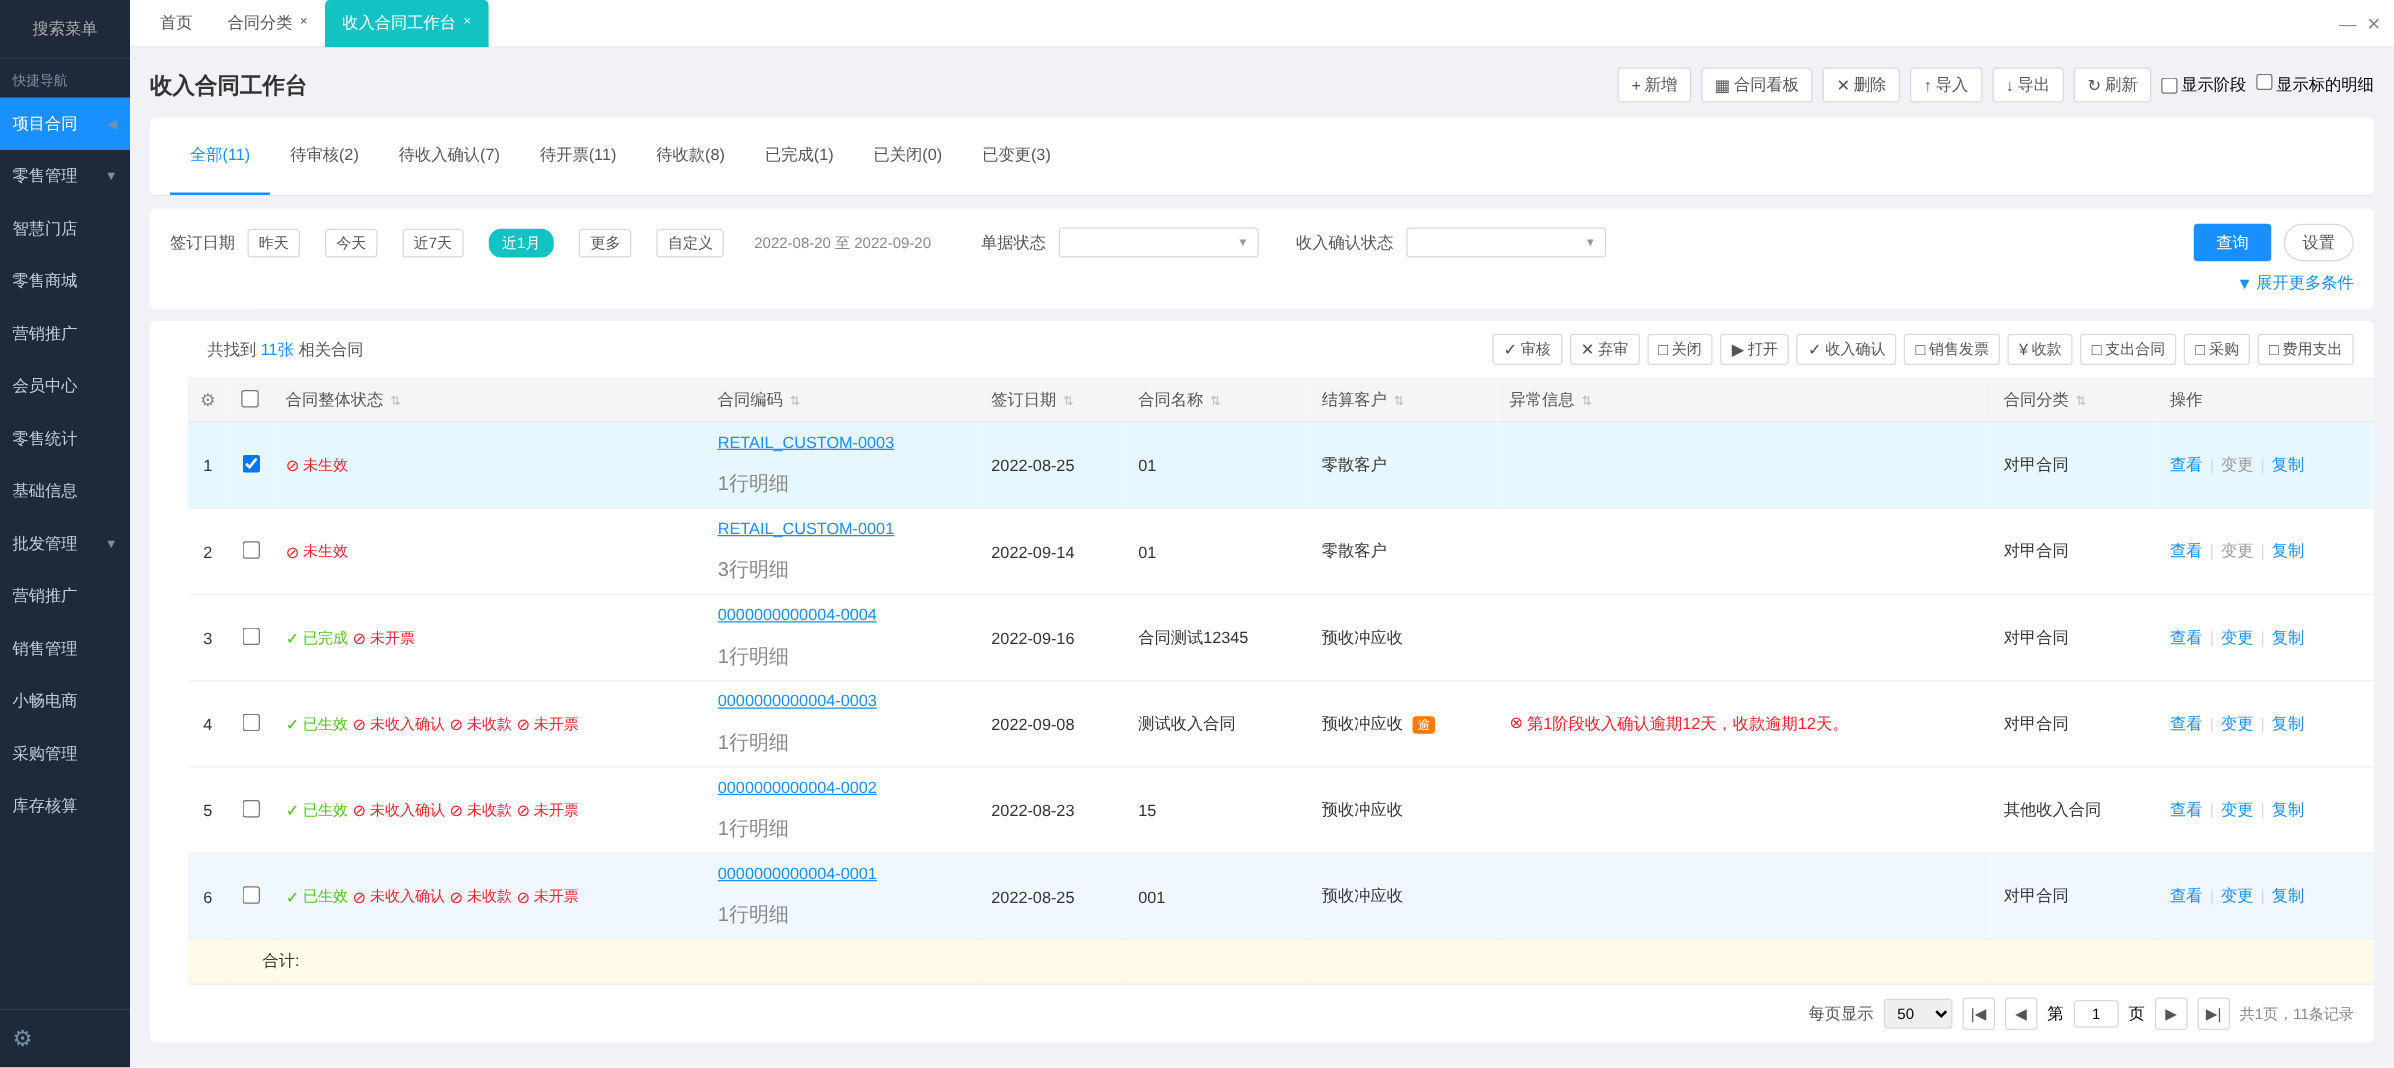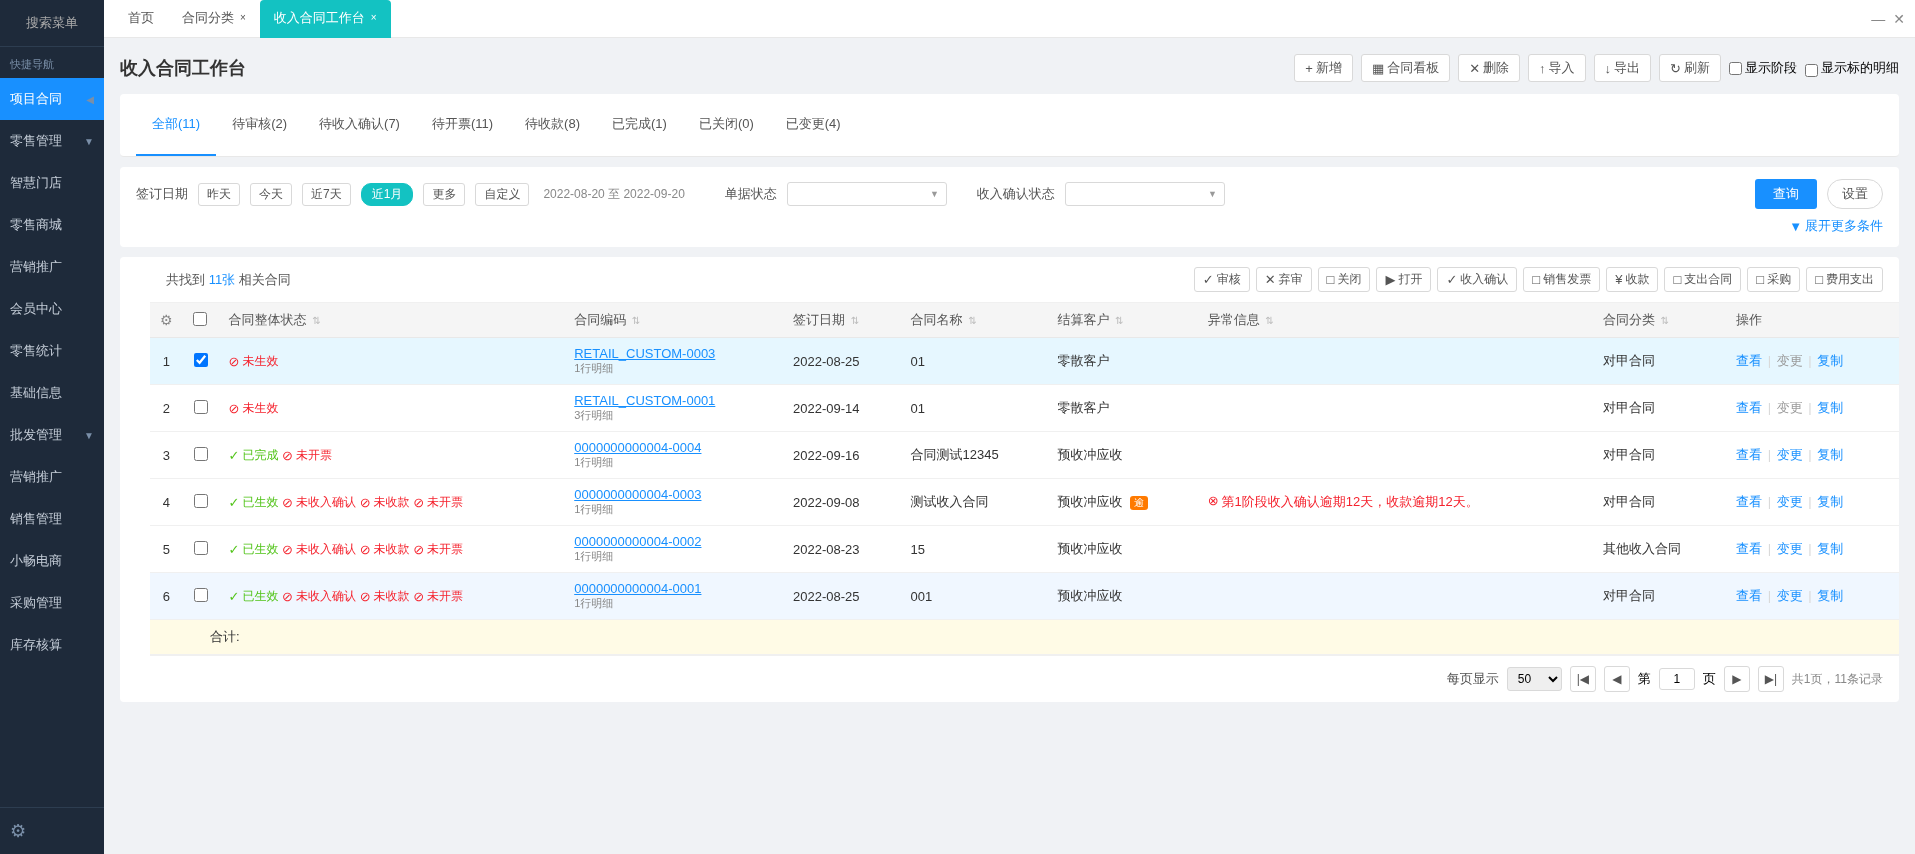--- a/index.html
+++ b/index.html
@@ -35,21 +35,21 @@
 
     
     .filter-tabs { background: #fff; border-radius: 4px; padding: 0 16px; margin-bottom: 10px; display: flex; align-items: center; border-bottom: 1px solid #e8e8e8; }
     .filter-tab { padding: 21px 16px; cursor: pointer; color: #555; border-bottom: 2px solid transparent; white-space: nowrap; }
     .filter-tab.active { color: #1890ff; border-bottom: 2px solid #1890ff; }
 
     
     .filter-area { background: #fff; border-radius: 4px; padding: 12px 16px; margin-bottom: 10px; }
     .filter-row { display: flex; align-items: center; gap: 10px; flex-wrap: wrap; }
     .filter-label { color: #555; white-space: nowrap; }
-    .date-btns { display: flex; gap: 10px; align-items: center; }
+    .date-btns { display: flex; gap: 20px; align-items: center; }
     .date-btn { padding: 2px 8px; border: 1px solid #d9d9d9; border-radius: 3px; cursor: pointer; color: #555; background: #fff; font-size: 12px; }
     .date-btn.active { background: #13c2c2; color: #fff; border-color: #13c2c2; border-radius: 10px; padding: 2px 10px; }
     .date-range { color: #888; font-size: 12px; margin-left: 4px; }
     .filter-select { border: 1px solid #d9d9d9; border-radius: 3px; padding: 4px 28px 4px 8px; color: #555; background: #fff; font-size: 12px; min-width: 160px; appearance: none; position: relative; }
     .filter-select-wrap { position: relative; display: inline-block; }
     .filter-select-wrap::after { content: '▼'; position: absolute; right: 8px; top: 50%; transform: translateY(-50%); font-size: 9px; color: #999; pointer-events: none; }
     .expand-btn { color: #1890ff; cursor: pointer; font-size: 12px; display: flex; align-items: center; gap: 3px; margin-left: auto; }
     .query-btn { background: #1890ff; color: #fff; border: none; border-radius: 3px; padding: 6px 18px; cursor: pointer; font-size: 13px; }
     .setting-btn { background: #fff; color: #555; border: 1px solid #d9d9d9; border-radius: 15px; padding: 5px 14px; cursor: pointer; font-size: 13px; }
 
@@ -66,21 +66,21 @@
     .data-table th { background: #f5f5f5; padding: 8px 10px; text-align: left; color: #555; font-weight: 500; border-bottom: 1px solid #e8e8e8; white-space: nowrap; }
     .data-table td { padding: 8px 10px; border-bottom: 1px solid #f0f0f0; color: #333; vertical-align: middle; }
     .data-table tr.selected td { background: #e6f7ff; }
     .data-table tr.summary td { background: #fffbe6; font-weight: 500; }
     .status-badge { display: inline-flex; align-items: center; gap: 3px; }
     .dot-red { color: #f5222d; }
     .dot-green { color: #52c41a; }
     .status-text-red { color: #f5222d; font-size: 12px; }
     .status-text-green { color: #52c41a; font-size: 12px; }
     .link-text { color: #1890ff; text-decoration: underline; cursor: pointer; }
-    .sub-text { color: #888; font-size: 11px; }
+    .sub-text { color: #888; font-size: 16px; margin-top: 16px; }
     .error-info { color: #f5222d; font-size: 11px; display: flex; align-items: flex-start; gap: 3px; }
     .error-icon { color: #f5222d; font-size: 13px; flex-shrink: 0; }
     .op-link { color: #1890ff; cursor: pointer; }
     .op-sep { color: #d9d9d9; margin: 0 2px; }
     .checkbox { width: 14px; height: 14px; cursor: pointer; }
     .col-num { color: #888; text-align: center; width: 30px; }
     .gear-icon { color: #888; cursor: pointer; font-size: 14px; }
     .sort-icon { color: #bbb; font-size: 10px; margin-left: 2px; }
     .orange-tag { display: inline-block; background: #ff7a00; color: #fff; border-radius: 3px; padding: 0 4px; font-size: 10px; margin-left: 4px; }
 
@@ -201,36 +201,36 @@
           <span>导出</span>
         </button>
         <button class="header-btn">
           <span>↻</span>
           <span>刷新</span>
         </button>
         <label style="display:flex;align-items:center;gap:3px;font-size:12px;cursor:pointer;">
           <input type="checkbox" style="">
           <span>显示阶段</span>
         </label>
-        <label style="display:flex;align-items:flex-end;gap:3px;font-size:12px;cursor:pointer;">
+        <label style="display:flex;align-items:flex-start;gap:3px;font-size:12px;cursor:pointer;">
           <input type="checkbox" style="">
           <span>显示标的明细</span>
         </label>
       </div>
     </div>
 
     <div class="filter-tabs">
       <div class="filter-tab active">全部(11)</div>
       <div class="filter-tab">待审核(2)</div>
       <div class="filter-tab">待收入确认(7)</div>
       <div class="filter-tab">待开票(11)</div>
       <div class="filter-tab">待收款(8)</div>
       <div class="filter-tab">已完成(1)</div>
       <div class="filter-tab">已关闭(0)</div>
-      <div class="filter-tab">已变更(4)</div>
+      <div class="filter-tab">已变更(3)</div>
     </div>
 
     <div class="filter-area">
       <div class="filter-row">
         <span class="filter-label">签订日期</span>
         <div class="date-btns">
           <button class="date-btn">昨天</button>
           <button class="date-btn">今天</button>
           <button class="date-btn">近7天</button>
           <button class="date-btn active">近1月</button>

